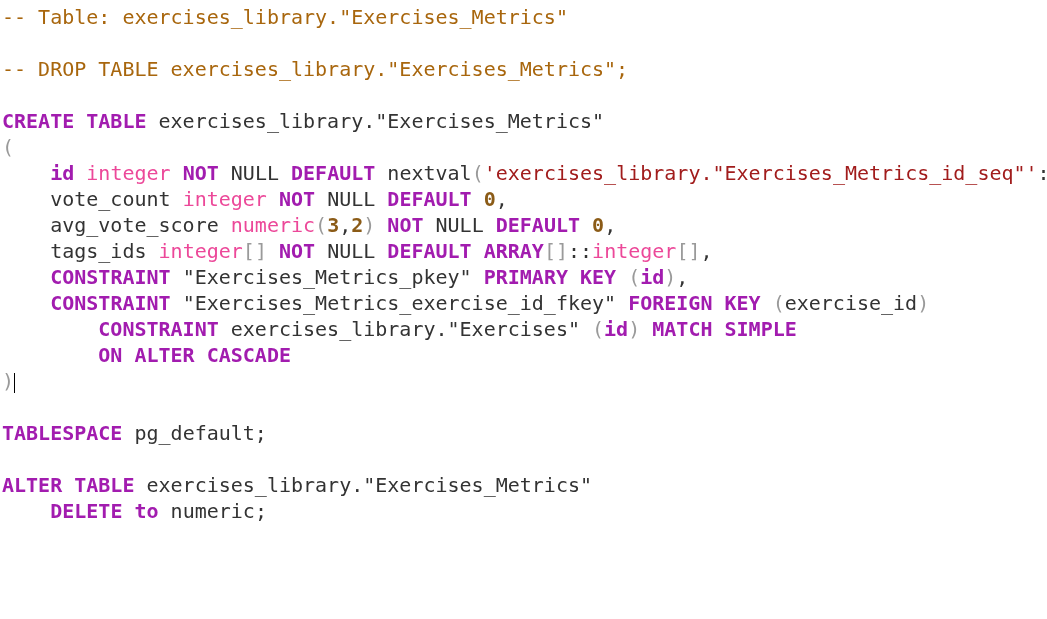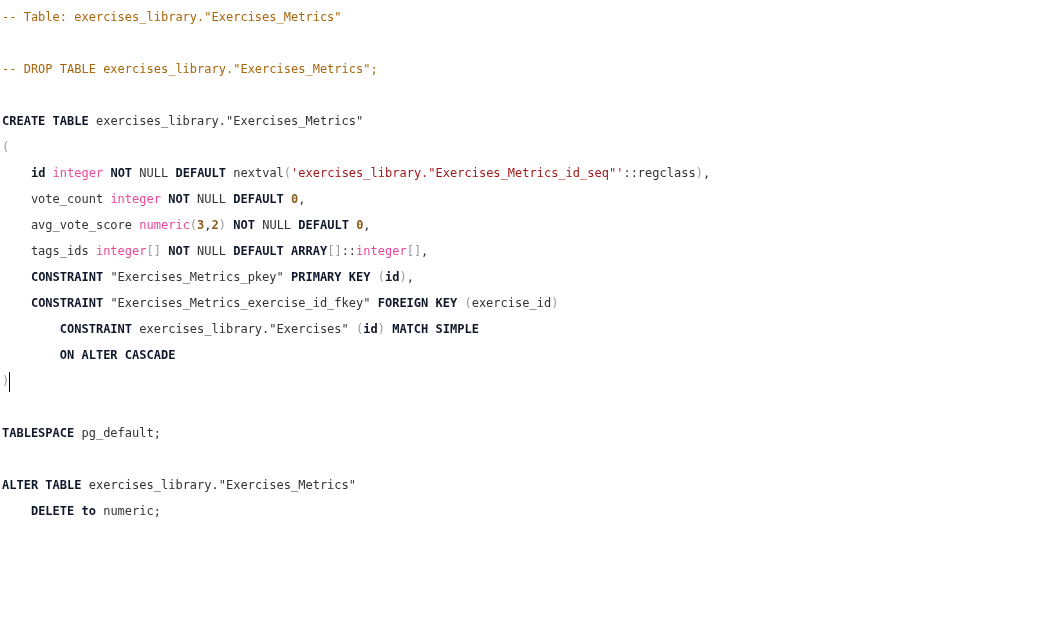--- a/index.html
+++ b/index.html
@@ -9,37 +9,37 @@
       width: 1047px;
       height: 619px;
       overflow: hidden;
     }
     .editor {
       position: relative;
       width: 1021px;
       height: 619px;
       background: #ffffff;
       font-family: "DejaVu Sans Mono", "Liberation Mono", monospace;
-      font-size: 12px;
+      font-size: 20px;
       color: #333333;
     }
     .code {
       position: absolute;
       left: 2px;
       top: 4px;
       margin: 0;
       padding: 0;
     }
     .line {
       height: 26px;
       line-height: 26px;
       white-space: pre;
     }
     .tok-comment { color: #a8660d; }
-    .tok-keyword { color: #0f172a; font-weight: bold; text-align: center; }
+    .tok-keyword { color: #a21caf; font-weight: bold; text-align: center; }
     .tok-type { color: #ec4899; }
     .tok-string { color: #a11c1c; }
     .tok-number { color: #8b5b17; font-weight: bold; }
     .tok-bracket { color: #9a9a9a; }
     .tok-plain { color: #333333; }
     .cursor {
       display: inline-block;
       width: 1px;
       height: 20px;
       background: #000;

